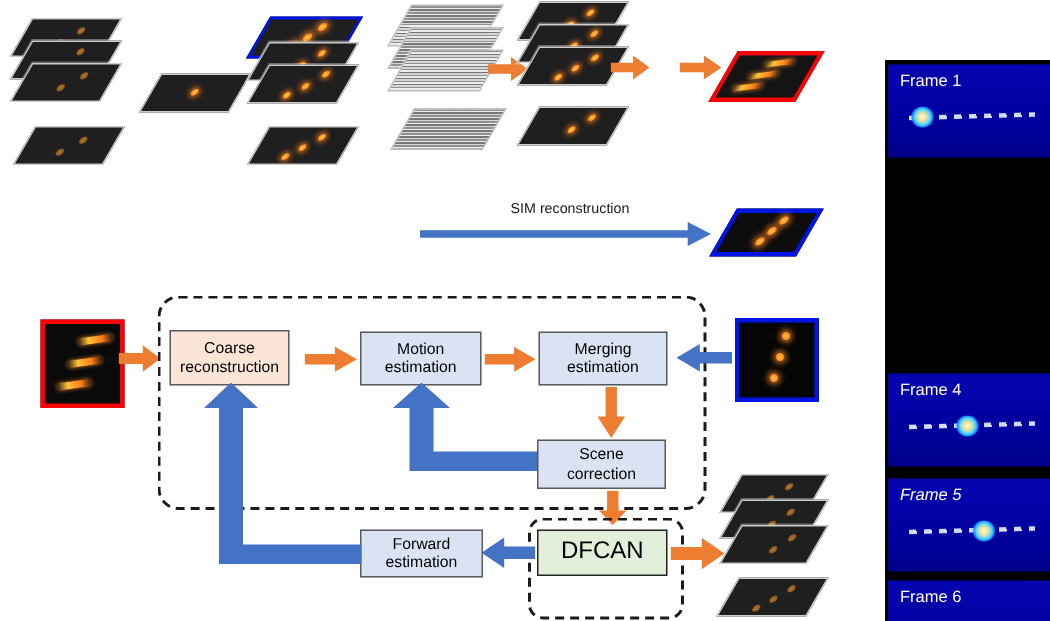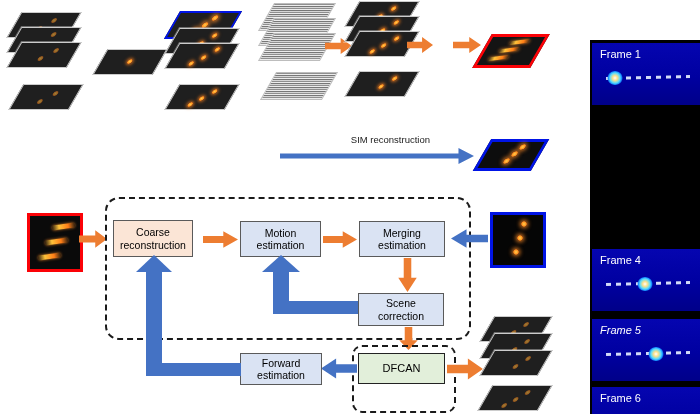--- a/index.html
+++ b/index.html
@@ -39,21 +39,21 @@
   .bar{position:absolute;background:#4472C4;}
   .head-up{position:absolute;background:#4472C4;clip-path:polygon(50% 0,100% 100%,0 100%);}
 
   
   .dashed{position:absolute;border:2px dashed #1a1a1a;border-radius:14px;background:transparent;}
   .fc-box{position:absolute;display:flex;align-items:center;justify-content:center;text-align:center;
           font-size:10.5px;line-height:1.18;color:#000;white-space:pre-line;
           border:1px solid #5a5a5a;box-sizing:border-box;}
   .fill-peach{background:#FBE5D6;}
   .fill-blue{background:#DAE3F3;}
-  .fill-green{background:#E2EFDA;border:1.5px solid #222;font-size:11px;}
+  .fill-green{background:#E2EFDA;border:1.5px solid #222;font-size:16px;}
 
   .sim-label{position:absolute;font-size:9.5px;color:#1a1a1a;text-align:center;}
 
   
   .gallery{position:absolute;left:590px;top:0;width:110px;height:414px;background:#000;margin-top:40px;}
   .panel{position:absolute;left:2px;width:108px;height:62px;
          background:linear-gradient(180deg,#0505b0 0%,#0000a0 55%,#000089 100%);overflow:hidden;}
   .panel .flabel{position:absolute;left:8px;top:5px;font-size:11px;color:#ffffff;}
   .trail{position:absolute;left:13%;right:9%;top:54%;height:2.5px;transform:rotate(-1.5deg);
          background:repeating-linear-gradient(90deg,rgba(228,237,255,.92) 0 5px,transparent 5px 10px);}
@@ -141,21 +141,21 @@
 
   <div class="ar right" style="left:407px;top:36px;width:26px;height:18px;"></div>
   <div class="ar right" style="left:453px;top:36px;width:28px;height:18px;"></div>
 
   <div class="tile red-edge" style="left:482px;top:34px;width:52px;height:28px;background:#141414;">
     <span class="streak" style="left:20px;top:3px;"></span>
     <span class="streak" style="left:14px;top:11px;"></span>
     <span class="streak" style="left:8px;top:19px;"></span>
   </div>
 
-  <div class="sim-label" style="left:330px;top:134px;width:100px;text-align:right;">SIM reconstruction</div>
+  <div class="sim-label" style="left:330px;top:134px;width:100px;">SIM reconstruction</div>
   <div class="ar blue thin-right" style="left:280px;top:148px;width:194px;height:16px;"></div>
   <div class="tile blue-edge3" style="left:482px;top:139px;width:52px;height:26px;background:#0d0d0d;">
     <span class="dot b" style="left:30px;top:2px;"></span>
     <span class="dot b" style="left:26px;top:9px;"></span>
     <span class="dot b" style="left:22px;top:16px;"></span>
   </div>
 
   <div class="tile sq red-edge" style="left:27px;top:213px;width:50px;height:53px;background:#0a0a0a;">
     <span class="streak wide" style="left:22px;top:8px;"></span>
     <span class="streak wide" style="left:15px;top:23px;"></span>

